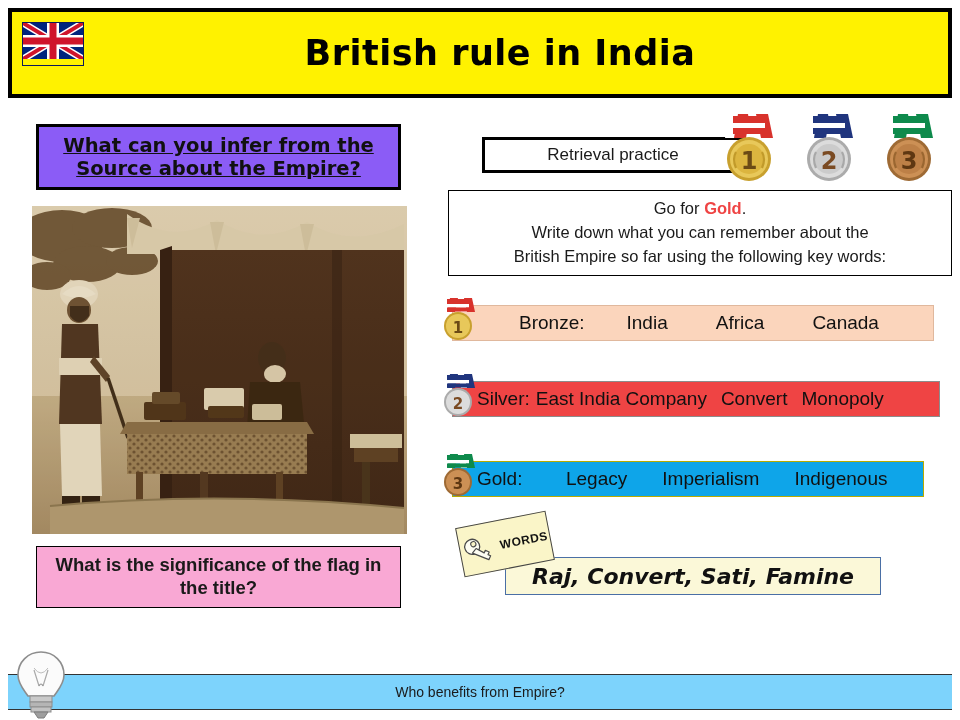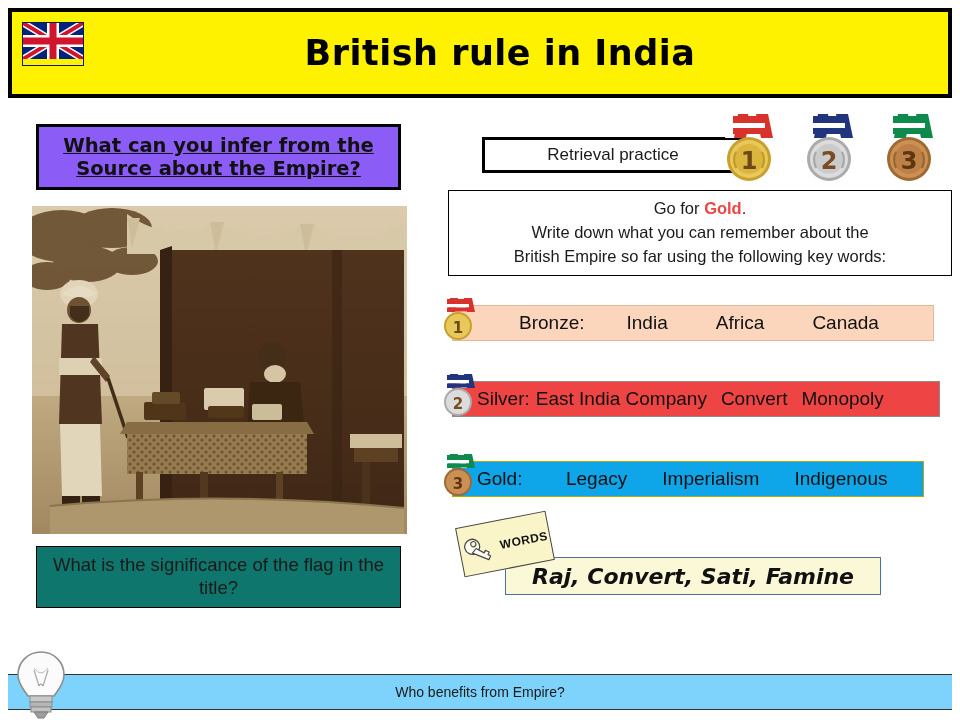--- a/index.html
+++ b/index.html
@@ -38,24 +38,24 @@
     font-family: "DejaVu Sans", sans-serif;
     font-size: 19.5px; font-weight: 600; color: #111; line-height: 1.2; text-decoration: underline;
   }
   .photo {
     position: absolute; left: 32px; top: 206px; width: 375px; height: 328px;
     overflow: hidden; background: #6d4a2b;
   }
   .photo svg { display: block; width: 100%; height: 100%; }
   .flag-caption {
     position: absolute; left: 36px; top: 546px; width: 365px; height: 62px;
-    background: #0f766e; border: 1.5px solid #000;
+    background: #f9a8d4; border: 1.5px solid #000;
     display: flex; align-items: center; justify-content: center;
     text-align: center; padding: 2px 10px;
-    font-size: 18.5px; color: #1a1a1a; line-height: 1.22;
+    font-size: 18.5px; color: #1a1a1a; line-height: 1.22; font-weight: bold;
   }
 
   
   .retrieval {
     position: absolute; left: 448px; top: 137px; width: 262px; height: 36px;
     background: #fff; border: 3px solid #000;
     display: flex; align-items: center; justify-content: center;
     font-size: 17px; color: #1a1a1a; margin-left: 34px;
   }
   .medal-row {

